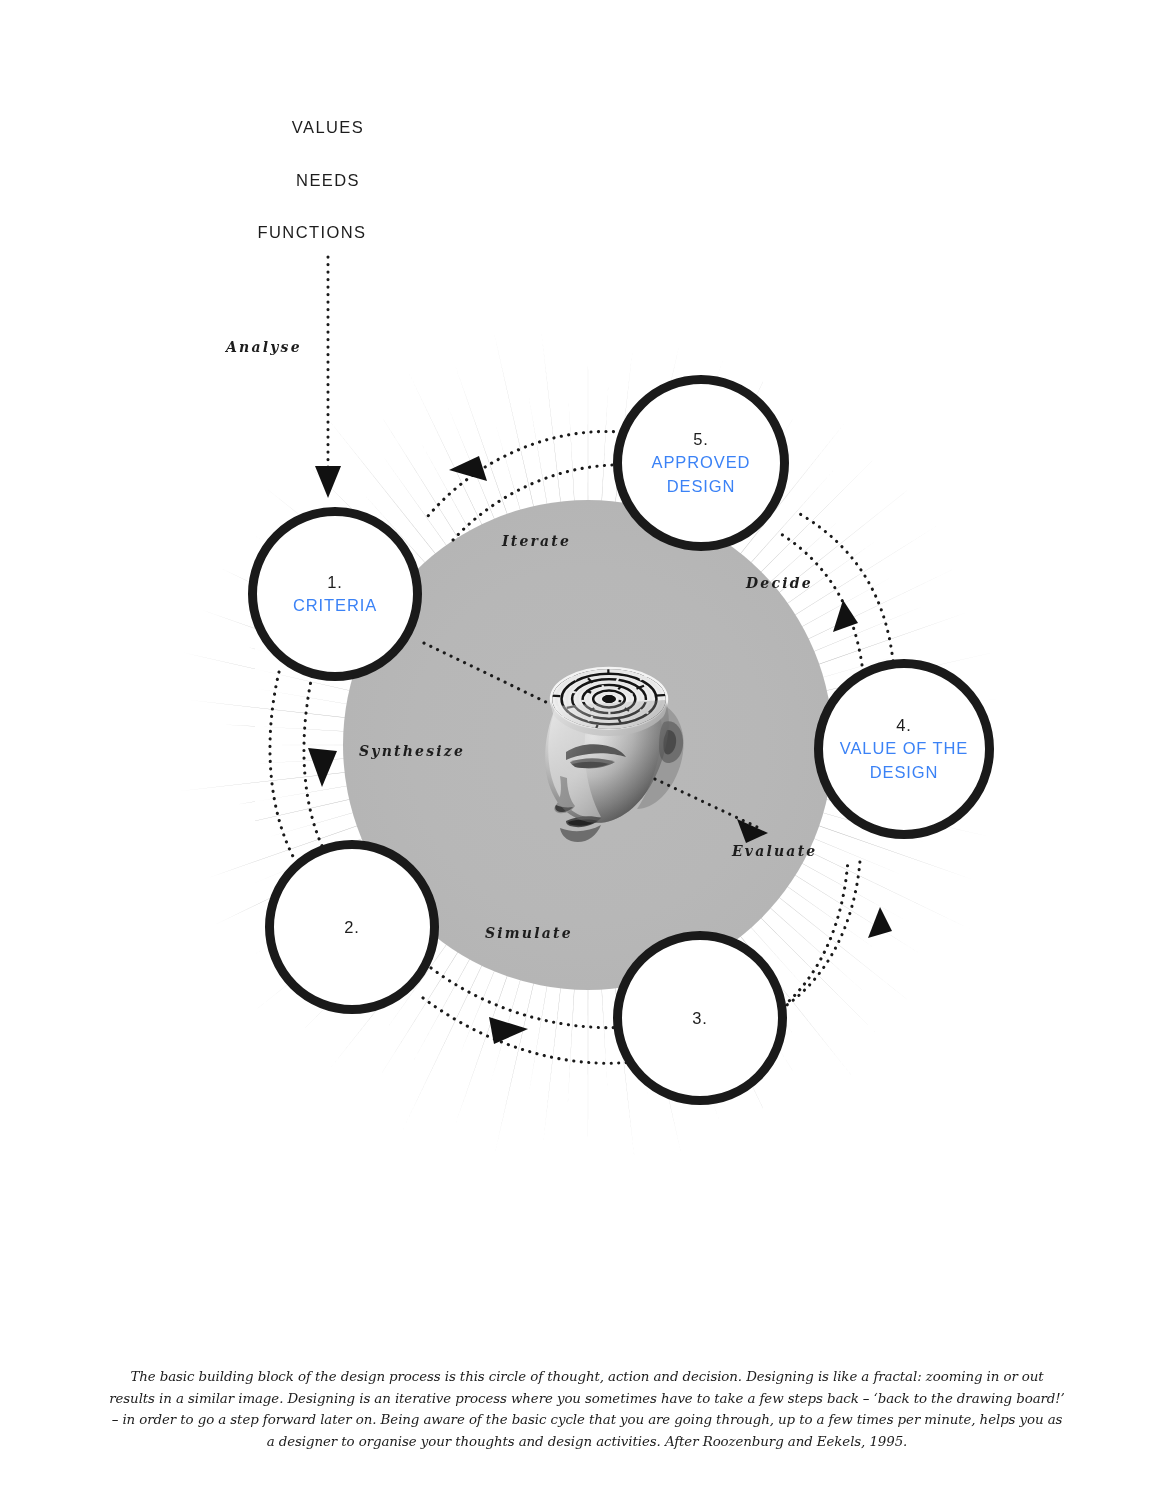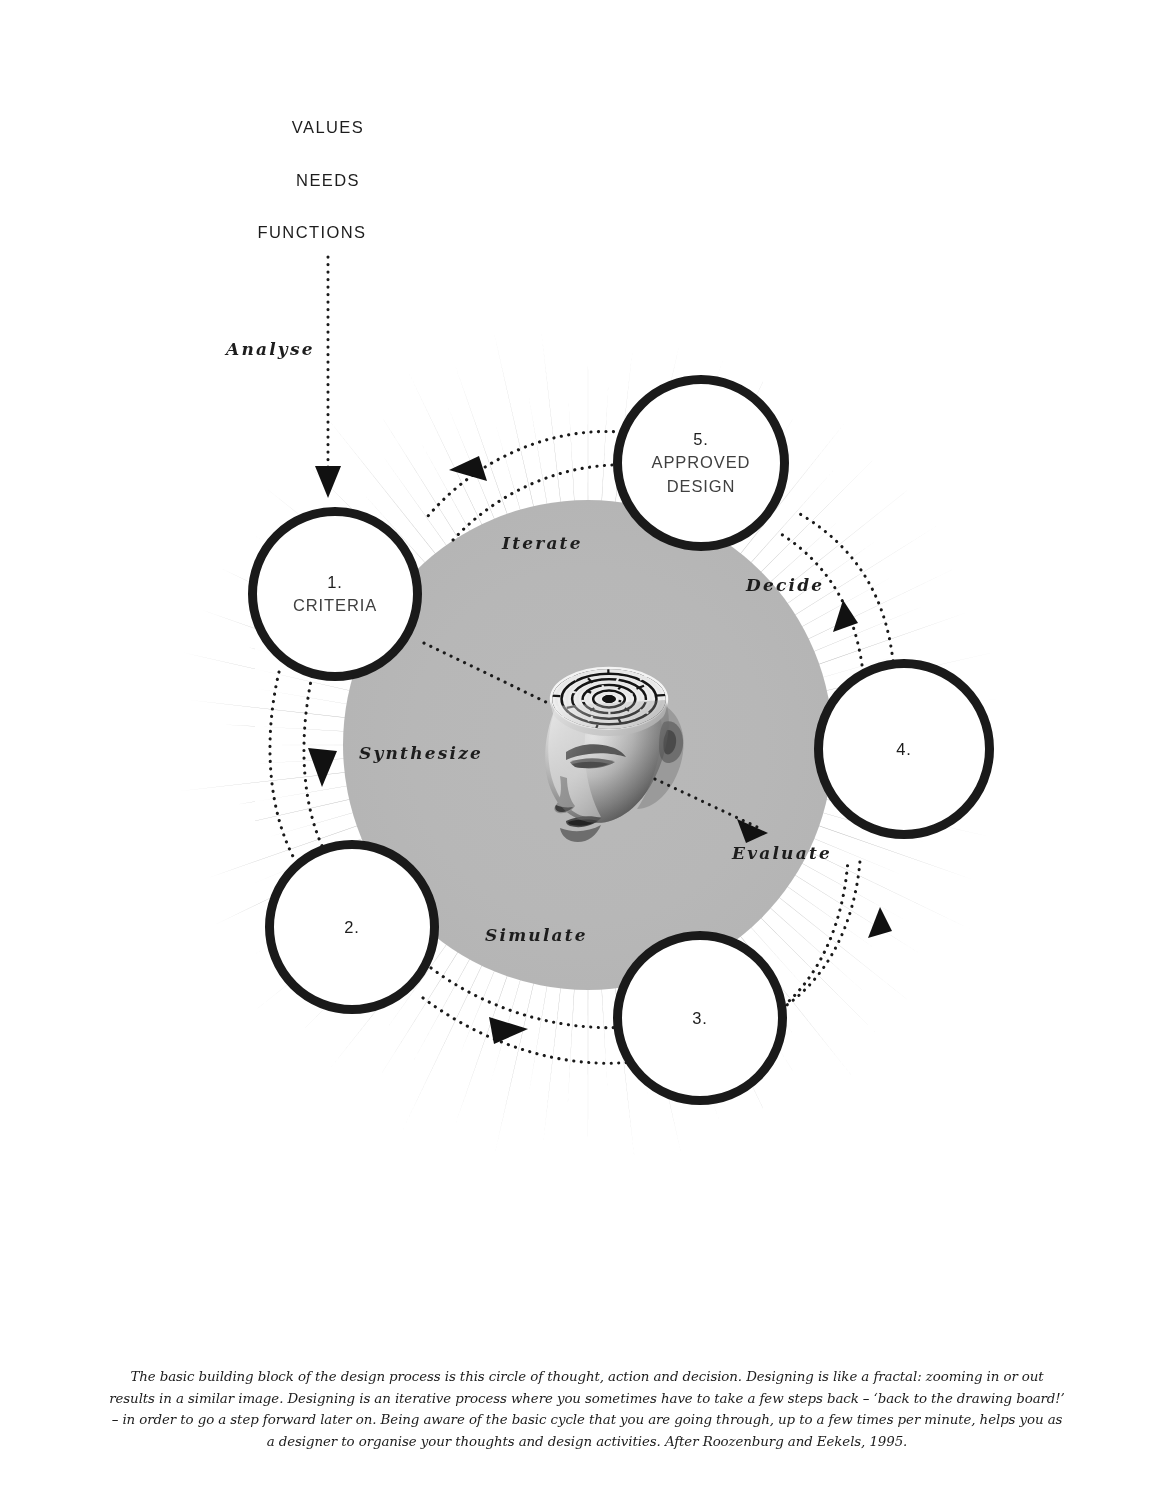--- a/index.html
+++ b/index.html
@@ -57,37 +57,37 @@
   .node .num {
     font-size: 16.5px;
     letter-spacing: 0.8px;
     line-height: 1.5;
     color: #1d1d1d;
   }
   .node .nm {
     font-size: 16.5px;
     letter-spacing: 0.9px;
     line-height: 1.45;
-    color: #404040;
+    color: #3b82f6;
     padding: 0 6px;
   }
 
   #node-1 { left: 248px; top: 507px;  width: 174px; height: 174px; }
   #node-2 { left: 265px; top: 840px;  width: 174px; height: 174px; }
   #node-3 { left: 613px; top: 931px;  width: 174px; height: 174px; }
   #node-4 { left: 814px; top: 659px;  width: 180px; height: 180px; }
   #node-5 { left: 613px; top: 375px;  width: 176px; height: 176px; }
 
   
   .action-label {
     position: absolute;
     font-family: "DejaVu Serif", "Liberation Serif", serif;
     font-style: italic;
     font-weight: 600;
-    font-size: 17px;
+    font-size: 14px;
     letter-spacing: 2.2px;
     color: #1d1d1d;
     white-space: nowrap;
     z-index: 45;
   }
   #act-analyse    { left: 226px; top: 339px; }
   #act-iterate    { left: 502px; top: 533px; }
   #act-decide     { left: 746px; top: 575px; }
   #act-synthesize { left: 359px; top: 743px; }
   #act-evaluate   { left: 732px; top: 843px; }
@@ -400,20 +400,21 @@
   <div class="node" id="node-2">
     <div class="num">2.</div>
   </div>
 
   <div class="node" id="node-3">
     <div class="num">3.</div>
   </div>
 
   <div class="node" id="node-4">
     <div class="num">4.</div>
+    <div class="nm">VALUE OF THE DESIGN</div>
   </div>
 
   <div class="node" id="node-5">
     <div class="num">5.</div>
     <div class="nm">APPROVED DESIGN</div>
   </div>
 
   <div class="action-label" id="act-analyse">Analyse</div>
   <div class="action-label" id="act-synthesize">Synthesize</div>
   <div class="action-label" id="act-simulate">Simulate</div>

